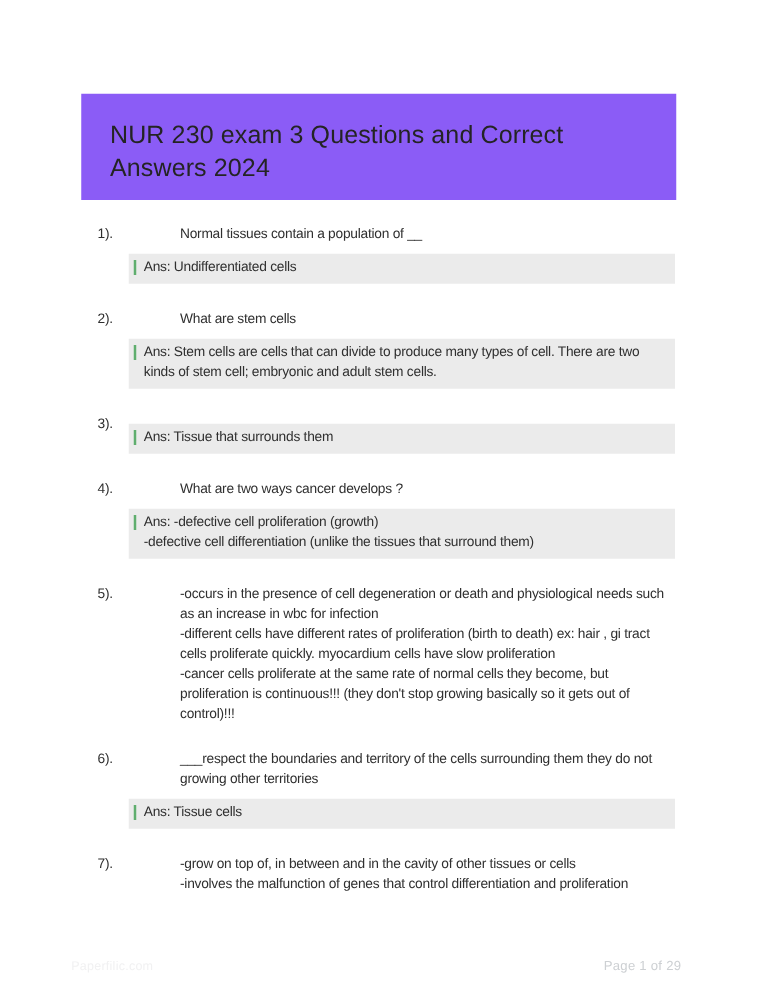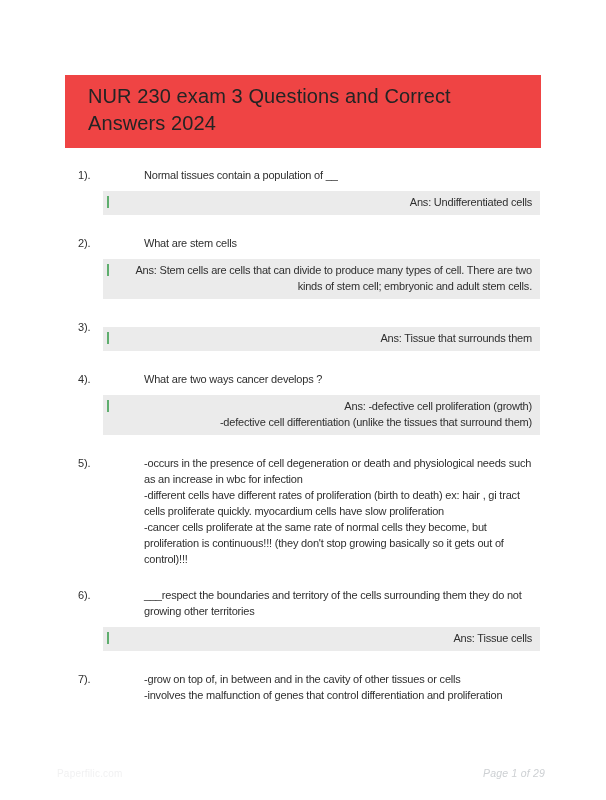--- a/index.html
+++ b/index.html
@@ -13,22 +13,22 @@
     height: 800px;
     background: #ffffff;
     overflow: hidden;
     font-family: "Liberation Sans", sans-serif;
     color: #303030;
     box-sizing: border-box;
     padding-top: 75px;
   }
   .title-block {
     margin: 0 65px;
-    background: #ef4444;
-    padding: 8px 14px 11px 23px;
+    background: #8b5cf6;
+    padding: 20px 14px 11px 23px;
     box-sizing: border-box;
   }
   .title-block h1 {
     margin: 0;
     font-size: 20px;
     line-height: 27px;
     font-weight: 400;
     color: #242424;
     letter-spacing: 0.1px;
   }
@@ -62,21 +62,20 @@
     color: #2f2f2f;
     padding-left: 36px;
   }
   .answer-box {
     position: relative;
     margin-top: 8px;
     margin-left: -5px;
     background: #ebebeb;
     padding: 3px 8px 5px 12px;
     box-sizing: border-box;
-    text-align: right;
   }
   .answer-marker {
     position: absolute;
     left: 4px;
     top: 5px;
     width: 2px;
     height: 12px;
     background: #5fae6e;
   }
   .a-text {
@@ -95,21 +94,20 @@
     color: #f1f1f2;
     letter-spacing: 0.2px;
   }
   .footer-page {
     position: absolute;
     right: 61px;
     bottom: 21px;
     font-size: 10.5px;
     color: #cdd0d3;
     letter-spacing: 0.2px;
-    font-style: italic;
   }
 </style>
 </head>
 <body>
 
 <div class="page">
 
   <header class="title-block">
     <h1>NUR 230 exam 3 Questions and Correct Answers 2024</h1>
   </header>

